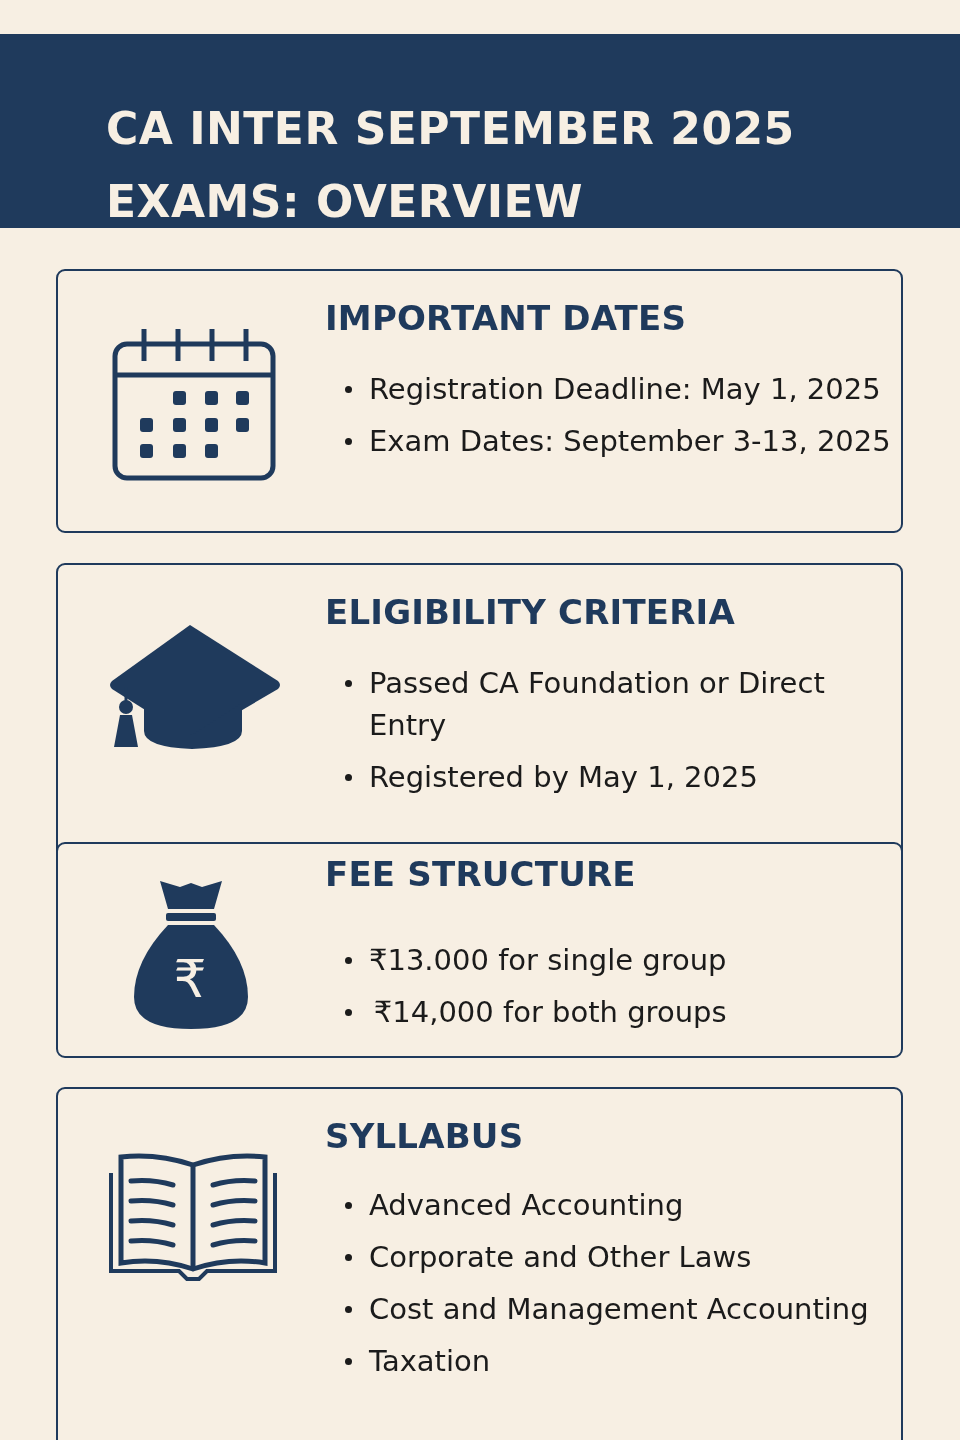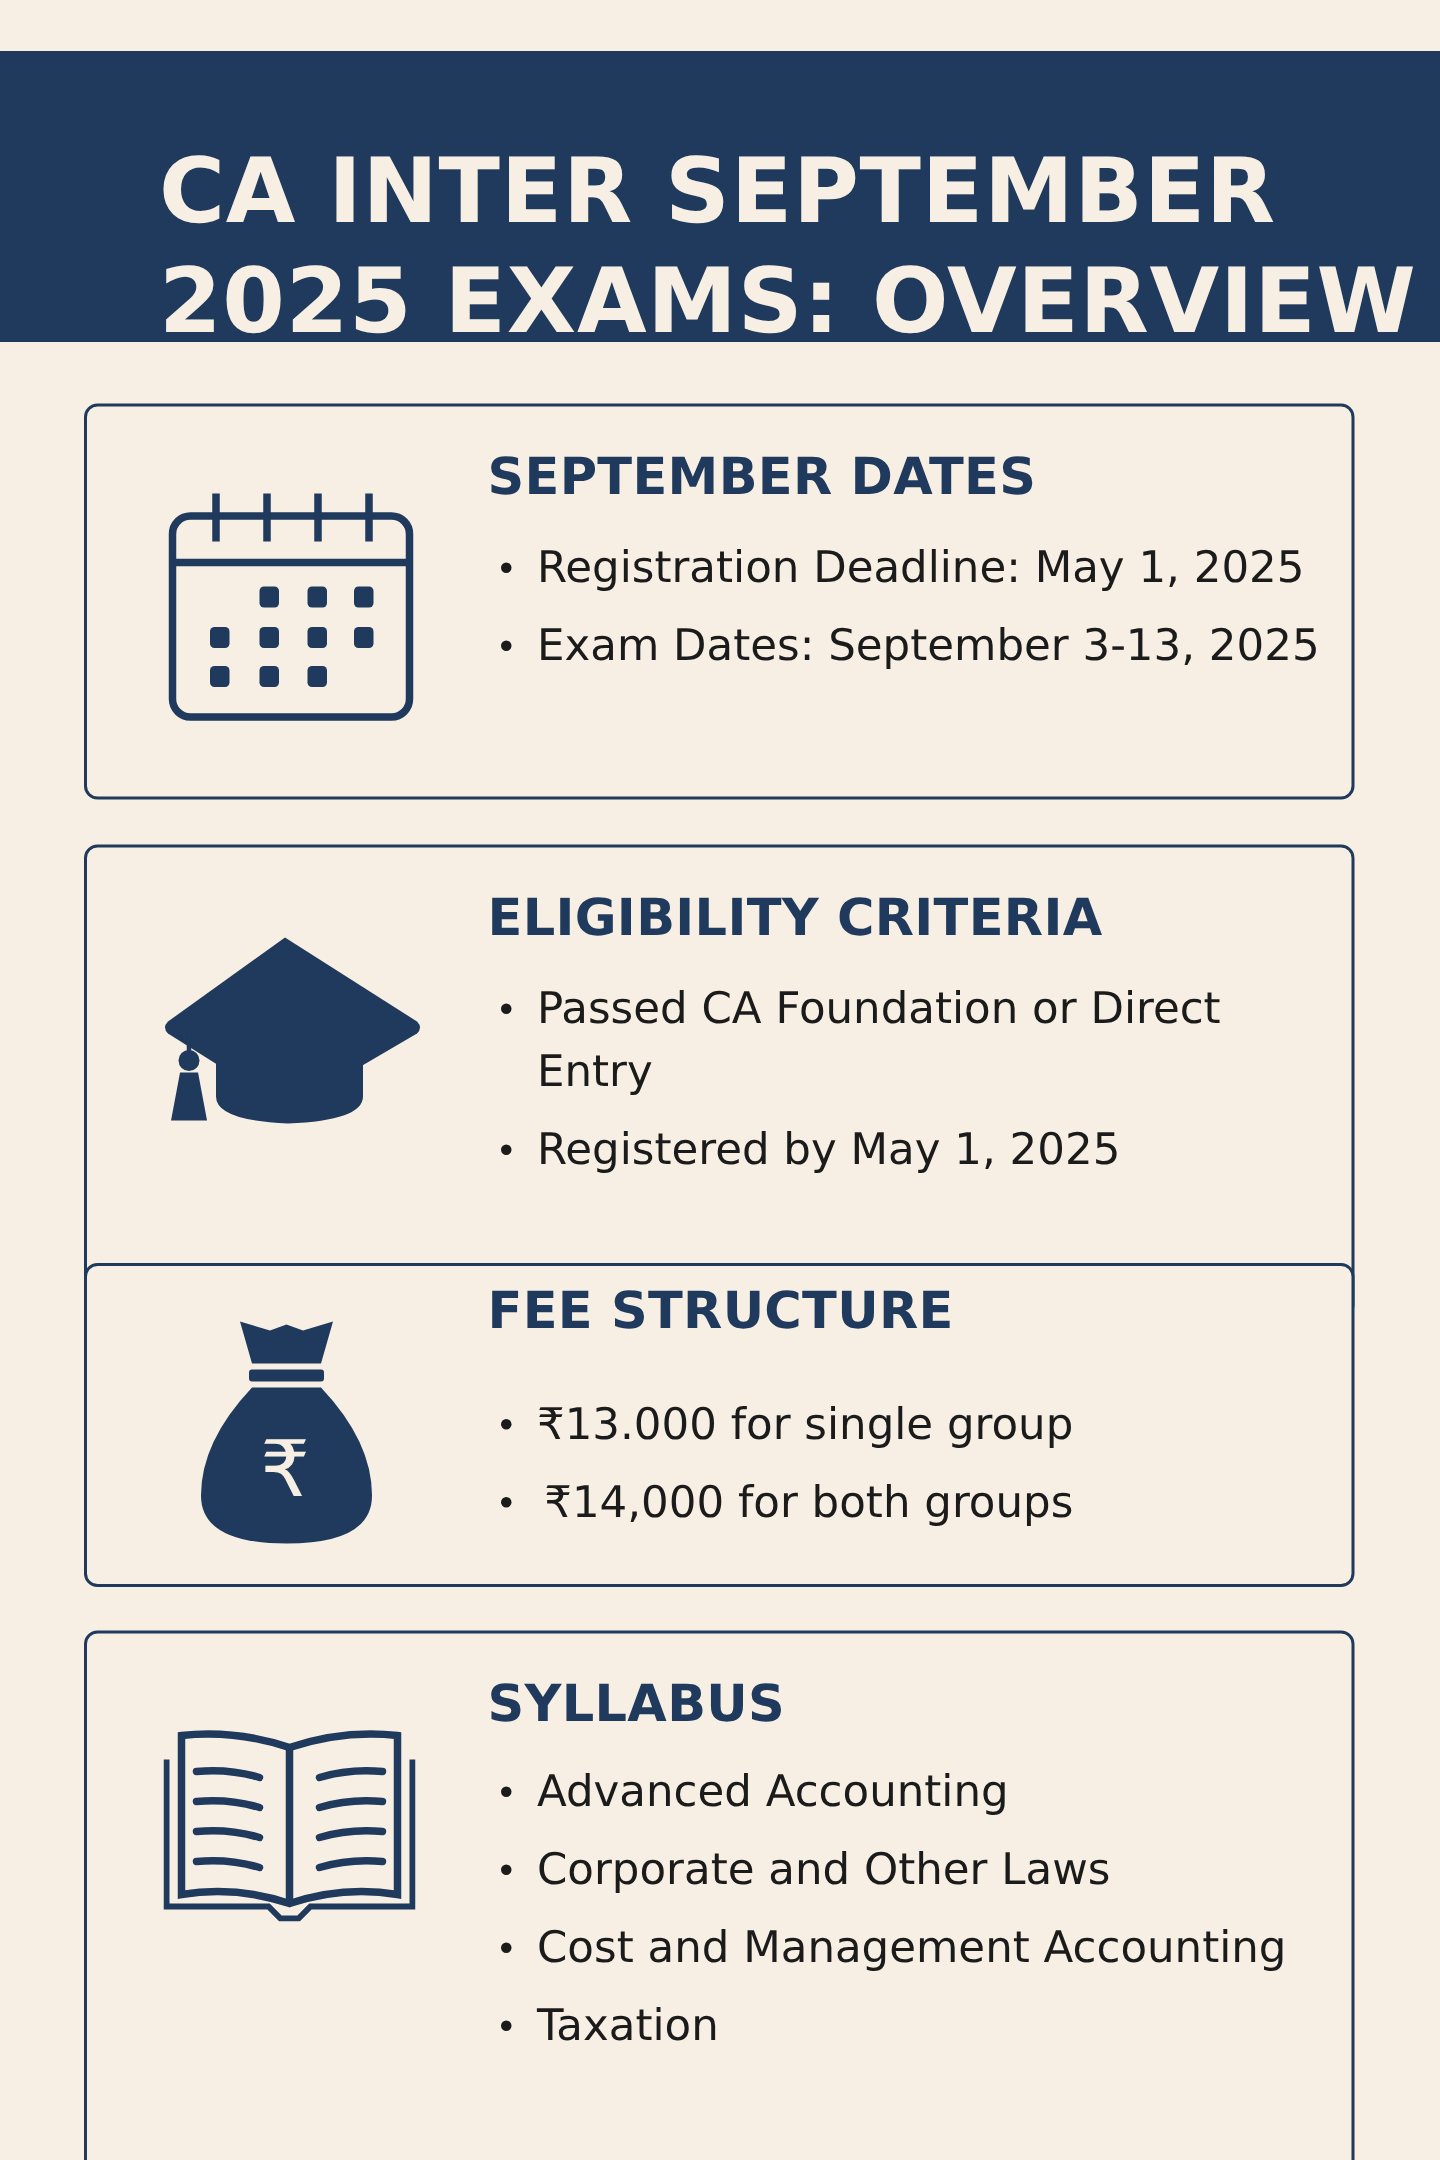--- a/index.html
+++ b/index.html
@@ -24,21 +24,21 @@
       background: #1f3a5c;
     }
     .banner-title {
       position: absolute;
       left: 106px;
       top: 58px;
       margin: 0;
       color: #f7efe3;
       font-family: "DejaVu Sans", sans-serif;
       font-weight: bold;
-      font-size: 60px;
+      font-size: 44px;
       line-height: 73px;
       letter-spacing: 0.5px;
     }
     .card {
       position: absolute;
       left: 56px;
       width: 847px;
       border: 2px solid #1f3a5c;
       border-radius: 9px;
       box-sizing: border-box;
@@ -53,21 +53,21 @@
       margin: 0;
       color: #1f3a5c;
       font-weight: bold;
       font-size: 34px;
       letter-spacing: 0.2px;
       white-space: nowrap;
     }
     .bullets {
       position: absolute;
       left: 272px;
-      margin: 0;
+      margin: 11px;
       padding: 0;
       list-style: none;
     }
     .bullet {
       position: relative;
       padding-left: 28px;
       font-size: 29px;
       line-height: 42px;
       margin-bottom: 10px;
       color: #1b1b1b;
@@ -106,21 +106,21 @@
     <rect x="95" y="64" width="13" height="14" rx="3" fill="#1f3a5c"></rect>
     <rect x="126" y="64" width="13" height="14" rx="3" fill="#1f3a5c"></rect>
     <rect x="30" y="91" width="13" height="14" rx="3" fill="#1f3a5c"></rect>
     <rect x="63" y="91" width="13" height="14" rx="3" fill="#1f3a5c"></rect>
     <rect x="95" y="91" width="13" height="14" rx="3" fill="#1f3a5c"></rect>
     <rect x="126" y="91" width="13" height="14" rx="3" fill="#1f3a5c"></rect>
     <rect x="30" y="117" width="13" height="14" rx="3" fill="#1f3a5c"></rect>
     <rect x="63" y="117" width="13" height="14" rx="3" fill="#1f3a5c"></rect>
     <rect x="95" y="117" width="13" height="14" rx="3" fill="#1f3a5c"></rect>
   </svg>
-  <h2 class="card-title" style="top:27px;">SEPTEMBER DATES</h2>
+  <h2 class="card-title" style="top:27px;">IMPORTANT DATES</h2>
   <ul class="bullets" style="top:86px;">
     <li class="bullet"><span class="bullet-dot"></span><span>Registration Deadline: May 1, 2025</span></li>
     <li class="bullet"><span class="bullet-dot"></span><span>Exam Dates: September 3-13, 2025</span></li>
   </ul>
 </div>
 
 <div class="card" style="top:563px; height:316px;">
   <svg class="card-icon" style="left:50px; top:58px;" width="174" height="128" viewBox="0 0 174 128">
     <path d="M82 2 L170 58 Q174 62 170 66 L88 114 Q84 116 80 114 L4 66 Q0 62 4 58 Z" fill="#1f3a5c"></path>
     <path d="M36 80 L84 112 L134 80 L134 108 Q134 124 84 126 Q36 124 36 108 Z" fill="#1f3a5c"></path>

